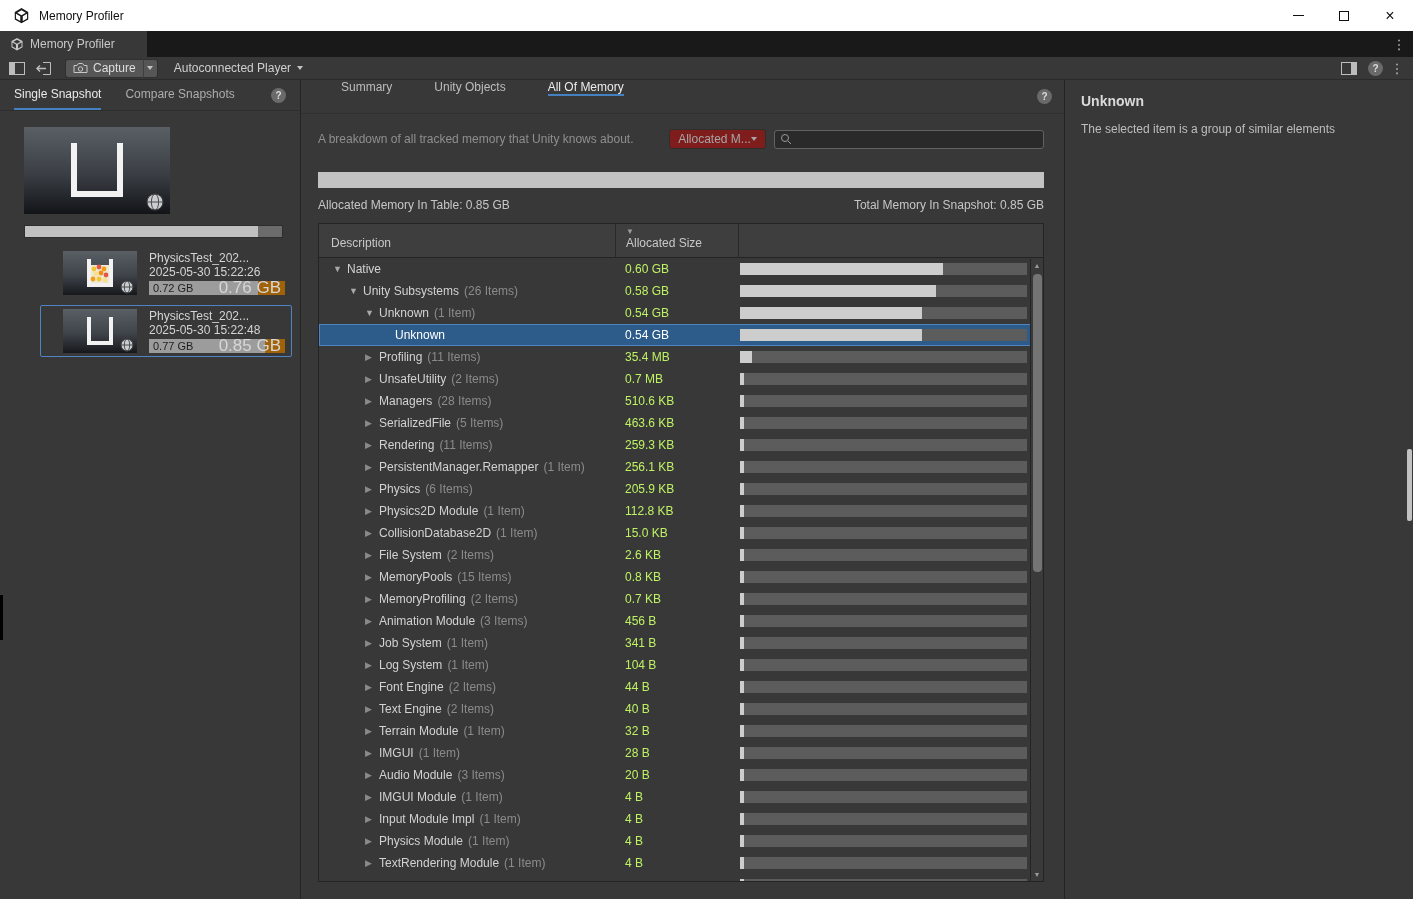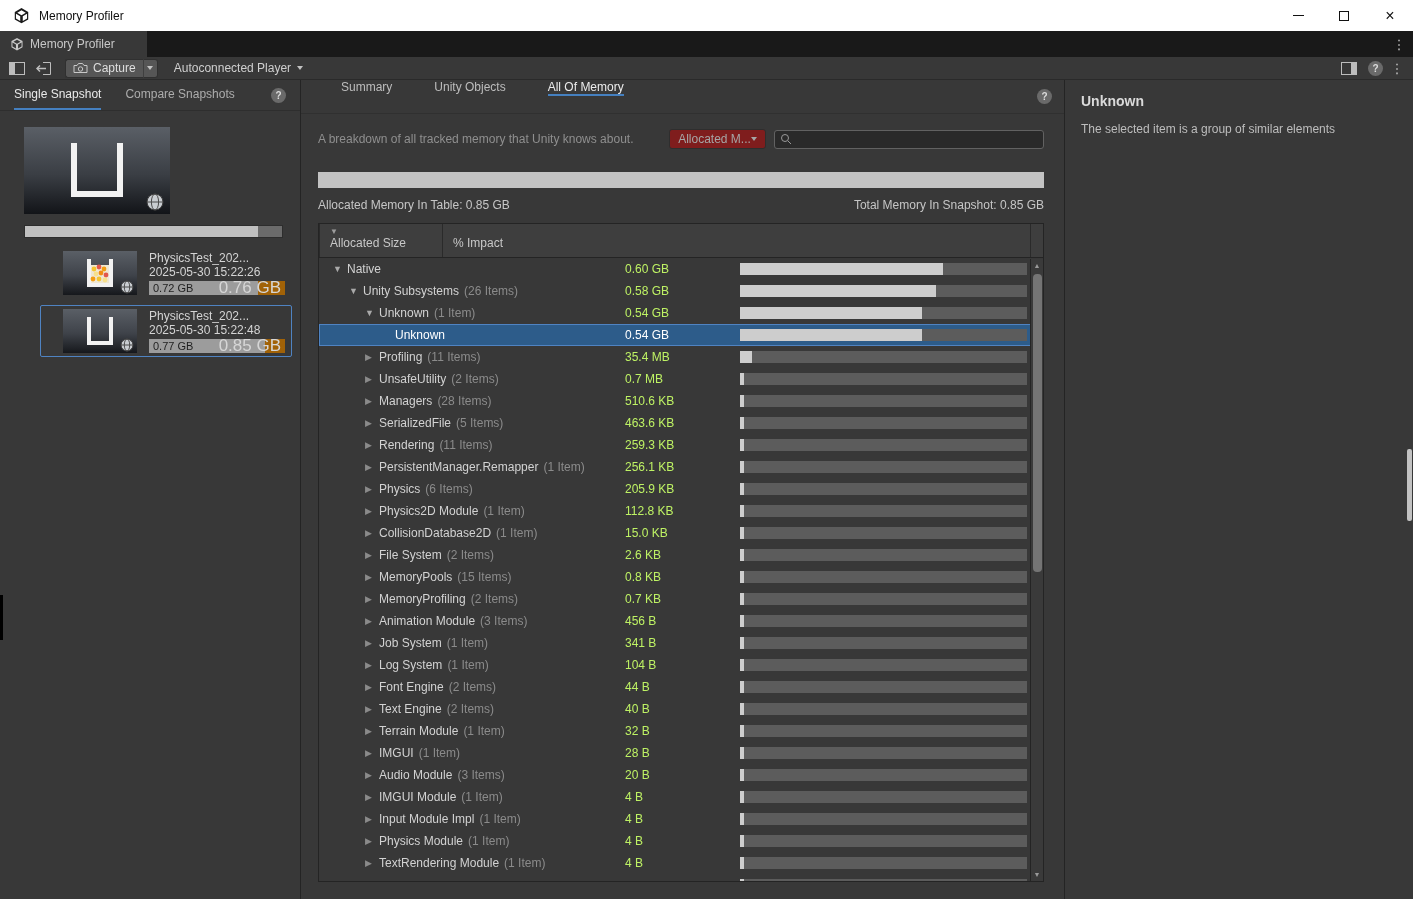--- a/index.html
+++ b/index.html
@@ -341,27 +341,27 @@
         <div class="fill" style="width: 100%;"></div>
       </div>
 
     <div class="memlabels">
       <span>Allocated Memory In Table: 0.85 GB</span>
       <span>Total Memory In Snapshot: 0.85 GB</span>
     </div>
 
     <div class="tablewrap">
       <div class="thead">
+        <div class="th th-desc">
+            <span>Description</span>
+          </div>
         <div class="th th-size">
           <span class="sort-arrow">▼</span>
           <span>Allocated Size</span>
         </div>
-        <div class="th th-impact">
-            <span>% Impact</span>
-          </div>
         <div class="th th-gutter"></div>
       </div>
       <div class="tbody">
           <div class="trow">
             <div class="c-desc" style="padding-left: 14px;">
               <span class="arrow expanded">▼</span>
               <span class="lbl">Native</span>
             </div>
             <div class="c-size">0.60 GB</div>
             <div class="c-impact">

